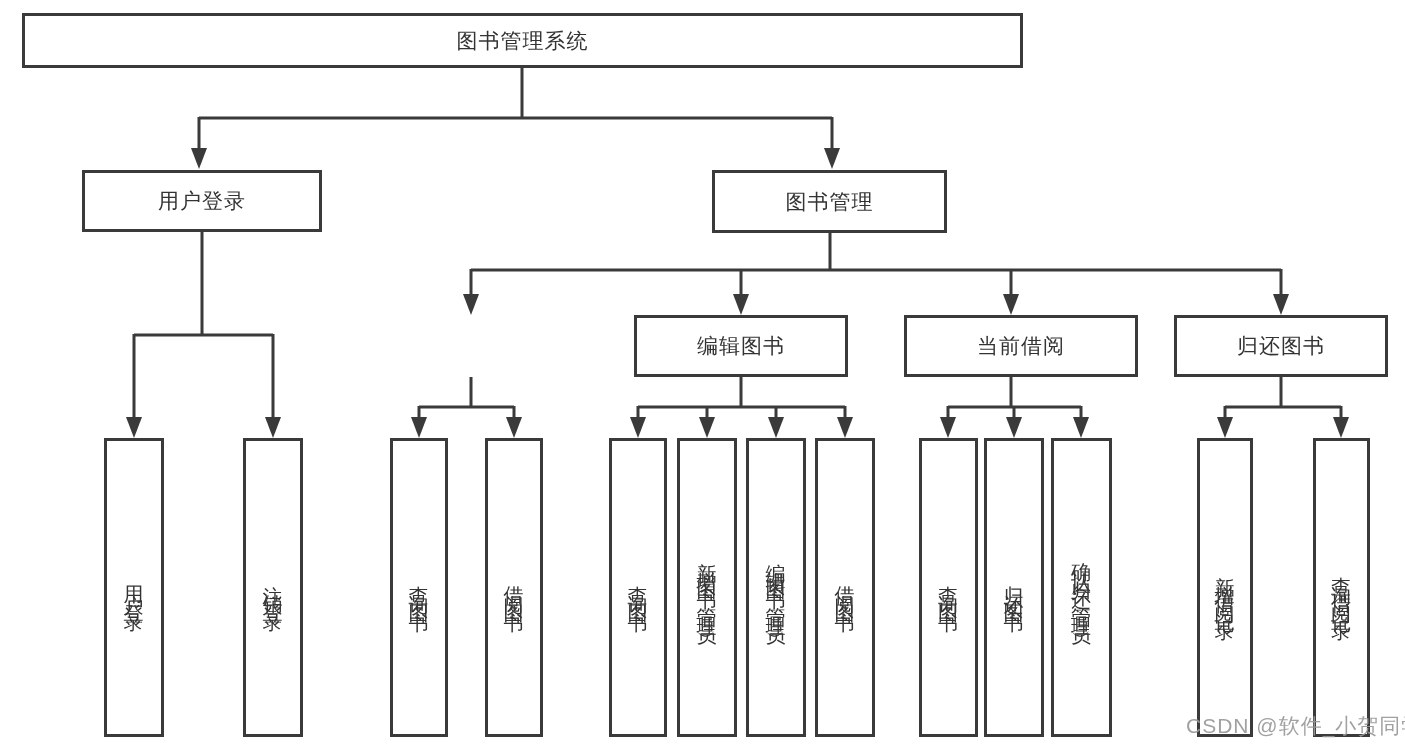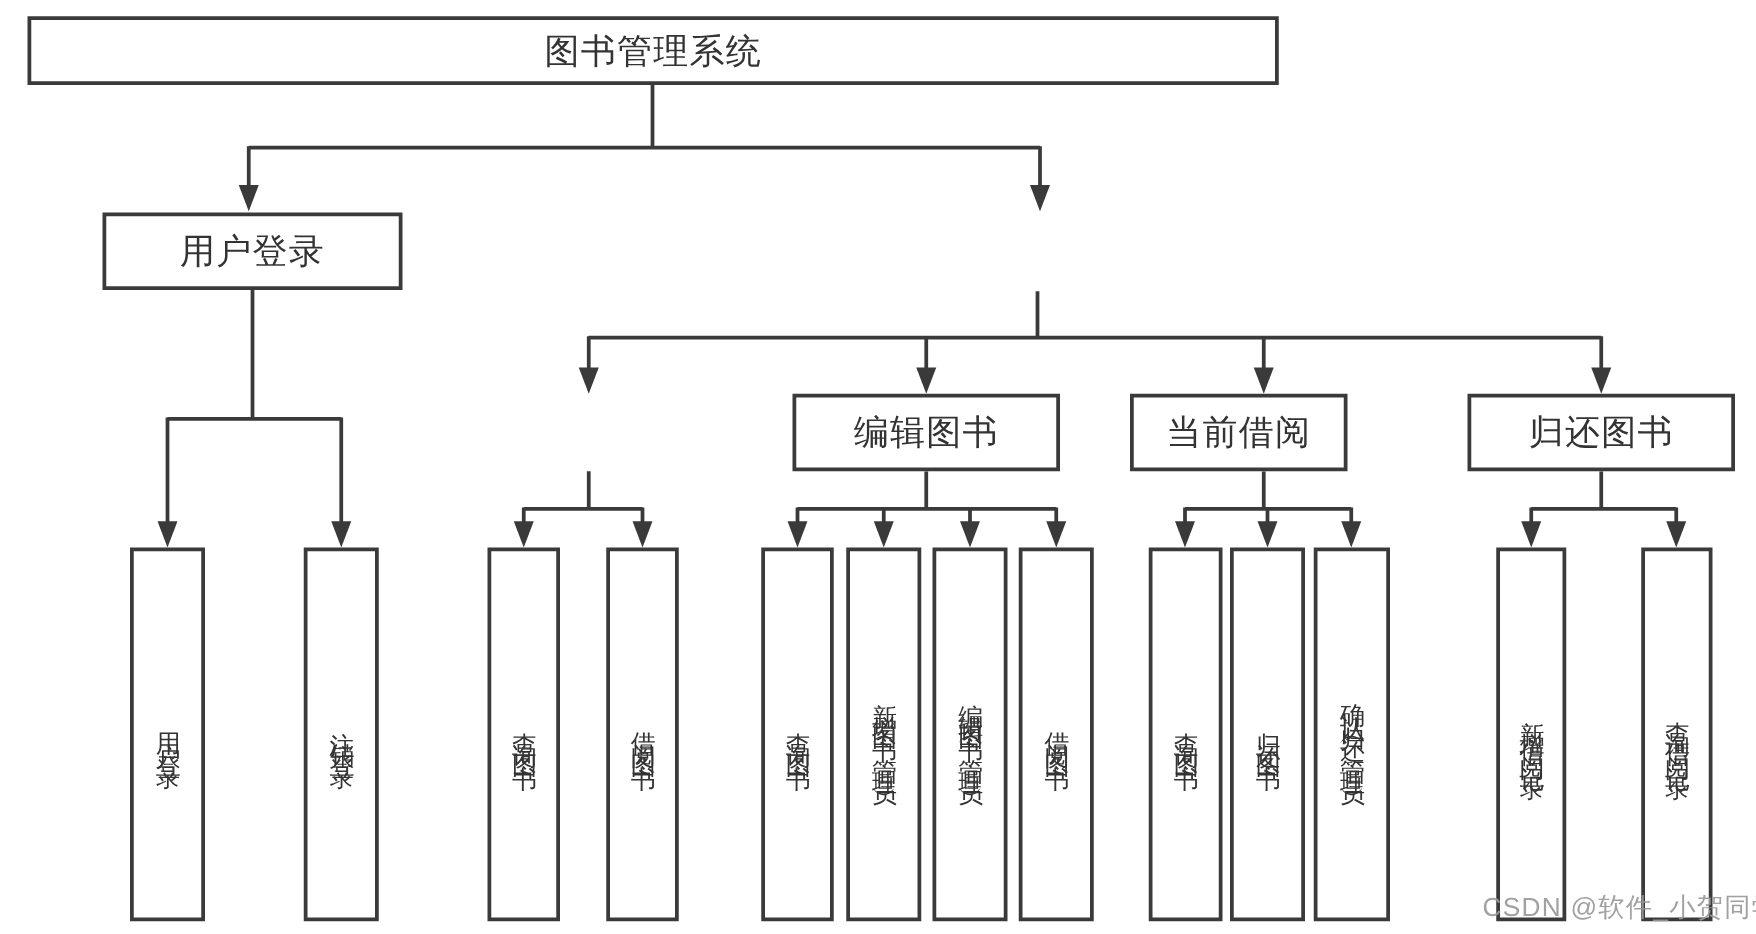--- a/index.html
+++ b/index.html
@@ -26,21 +26,21 @@
     position: absolute;
     box-sizing: border-box;
     border: 3px solid #3a3a3a;
     background: #ffffff;
     display: flex;
     align-items: center;
     justify-content: center;
     z-index: 2;
   }
   .hnode {
-    font-size: 28px;
+    font-size: 21px;
     letter-spacing: 1px;
   }
   .vnode {
     top: 438px;
     height: 299px;
     writing-mode: vertical-rl;
     text-orientation: mixed;
     font-size: 20px;
     letter-spacing: 9px;
     line-height: 1;
@@ -102,25 +102,28 @@
     </g>
   </svg>
 
   <div class="node hnode" style="left:22px; top:13px; width:1001px; height:55px;">
     <span>图书管理系统</span>
   </div>
 
   <div class="node hnode" style="left:82px; top:170px; width:240px; height:62px;">
     <span>用户登录</span>
   </div>
+  <div class="node hnode" style="left:712px; top:170px; width:235px; height:63px;">
+    <span>图书管理</span>
+  </div>
 
   <div class="node hnode" style="left:634px; top:315px; width:214px; height:62px;">
     <span>编辑图书</span>
   </div>
-  <div class="node hnode" style="left:904px; top:315px; width:174px; height:62px;">
+  <div class="node hnode" style="left:904px; top:315px; width:234px; height:62px;">
     <span>当前借阅</span>
   </div>
   <div class="node hnode" style="left:1174px; top:315px; width:214px; height:62px;">
     <span>归还图书</span>
   </div>
 
   <div class="node vnode" style="left:104px; width:60px;">
     <span>用户登录</span>
   </div>
   <div class="node vnode" style="left:243px; width:60px;">

